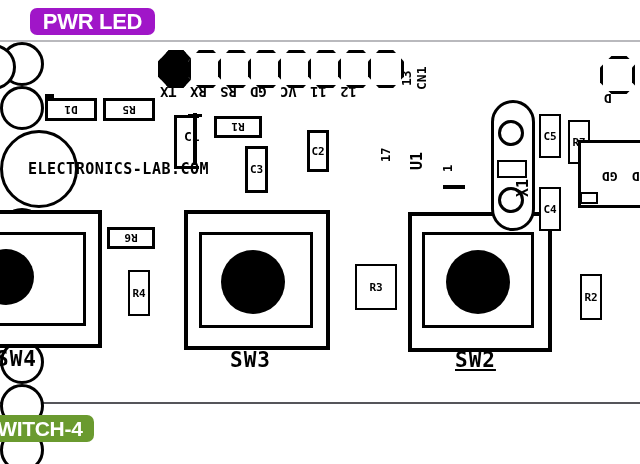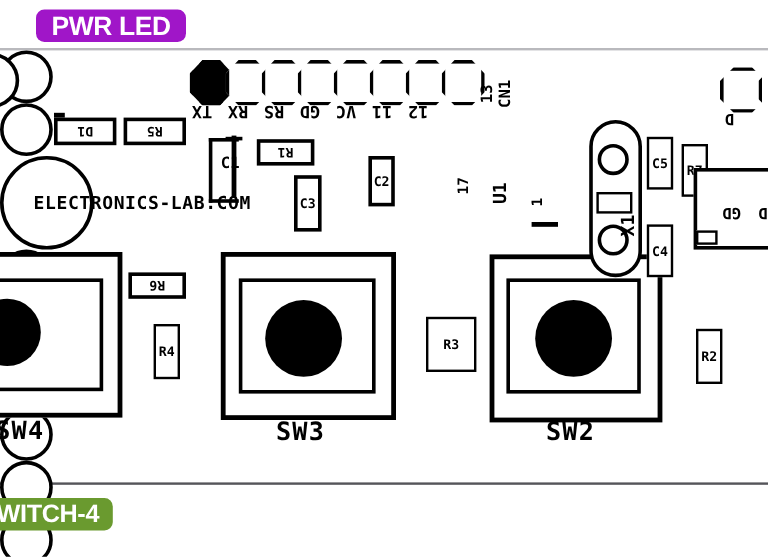--- a/index.html
+++ b/index.html
@@ -157,21 +157,21 @@
     <div class="sk rect2" style="left:355px;top:222px;width:42px;height:46px;">
       <span class="desig">R3</span>
     </div>
 
     <div class="pad" style="left:385px;top:222px;width:38px;height:38px;"></div>
     <div class="pad" style="left:385px;top:284px;width:38px;height:38px;"></div>
     <div class="swbody" style="left:408px;top:170px;width:136px;height:132px;"></div>
     <div class="swinner" style="left:422px;top:190px;width:106px;height:90px;"></div>
     <div class="swdot" style="left:446px;top:208px;width:64px;height:64px;"></div>
 
-    <div class="swname" style="left:455px;top:306px;">SW2</div>
+    <div class="swname" style="left:455px;top:306px;text-decoration:underline;">SW2</div>
 
     <div class="sk rect2" style="left:580px;top:232px;width:22px;height:46px;">
       <span class="desig">R2</span>
     </div>
 
     <div class="xtal" style="left:491px;top:58px;width:38px;height:125px;"></div>
     <div class="sk circ" style="left:498px;top:78px;width:26px;height:26px;"></div>
     <div class="sk rect2" style="left:497px;top:118px;width:30px;height:18px;"></div>
     <div class="sk circ" style="left:498px;top:145px;width:26px;height:26px;"></div>
     <div class="lbl r90" style="left:516px;top:155px;font-size:15px;">X1</div>

